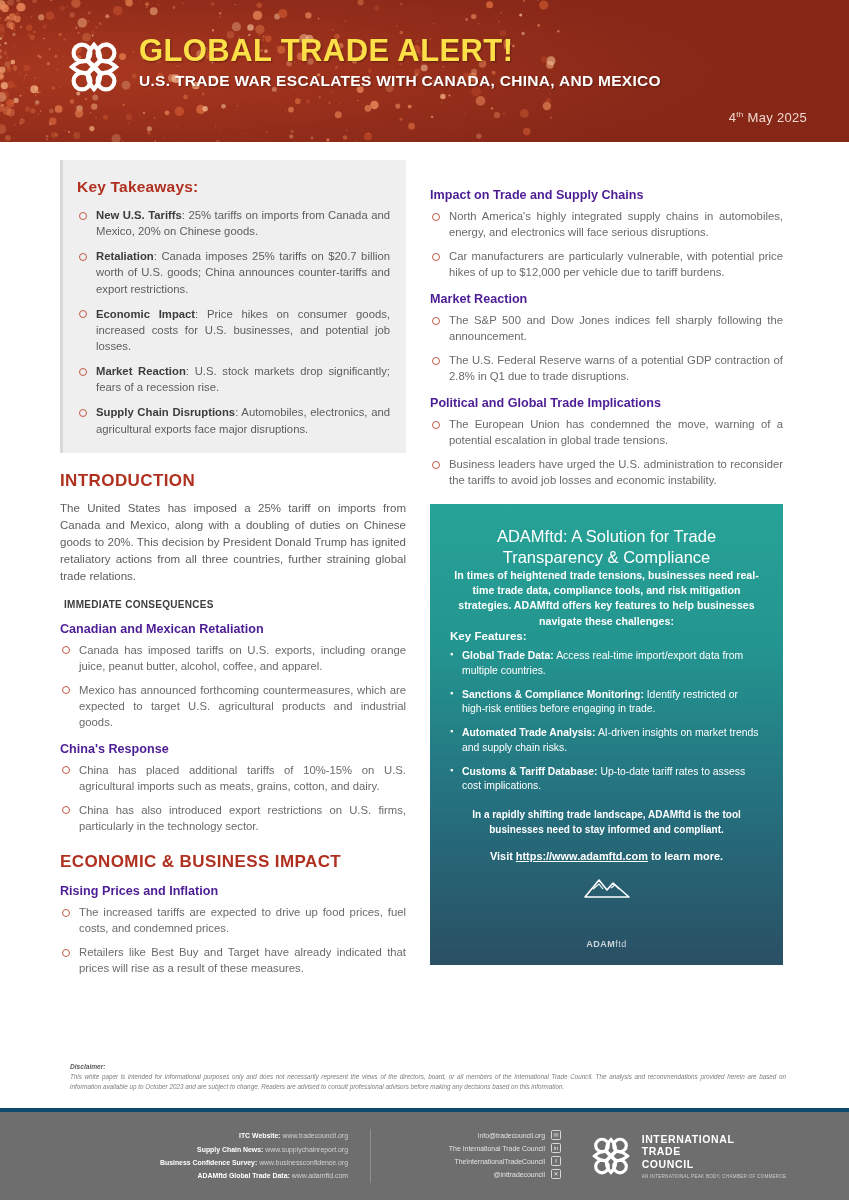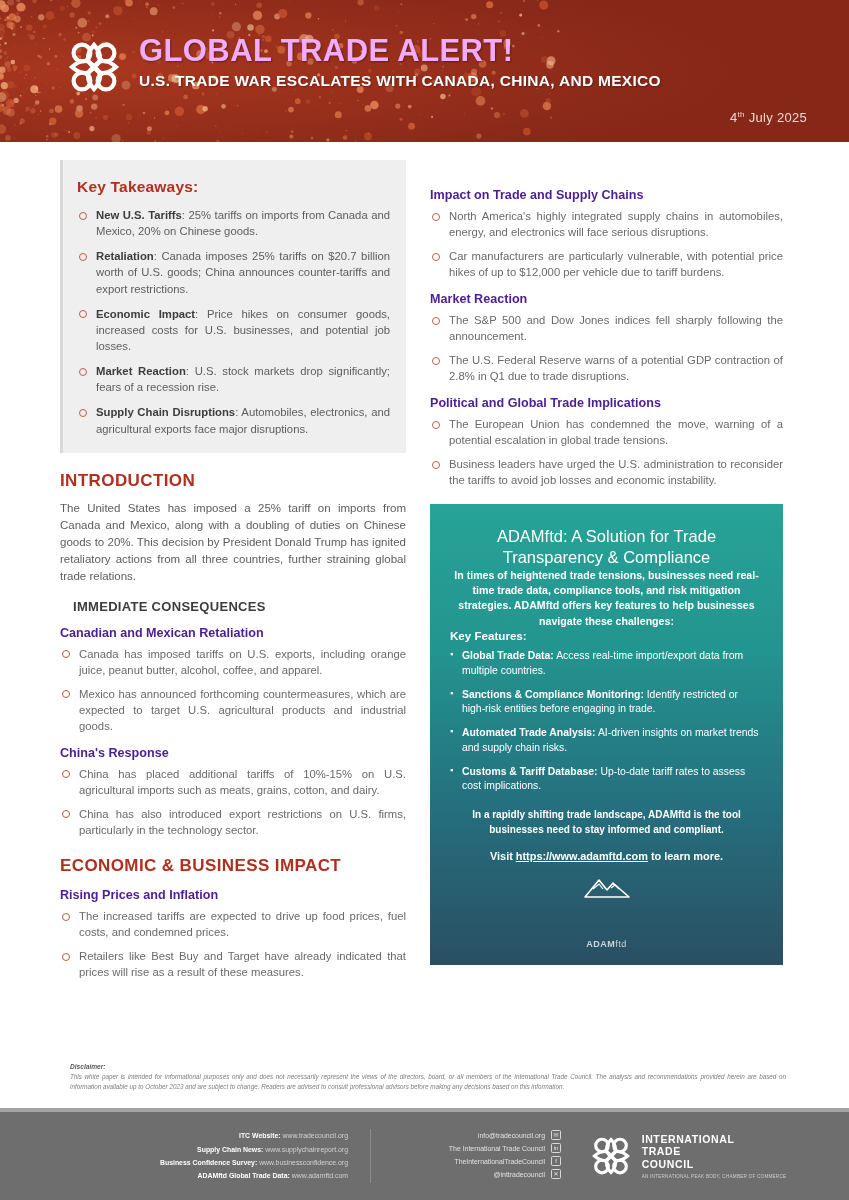--- a/index.html
+++ b/index.html
@@ -24,21 +24,21 @@
     position: relative;
     height: 100%;
     padding: 0 40px 0 66px;
     display: flex;
     align-items: flex-start;
   }
   .logo-mark { margin-top: 38px; flex: 0 0 auto; }
   .logo-mark svg { display: block; }
   .title-wrap { margin-top: 34px; margin-left: 17px; }
   .title-main {
-    color: #f0abfc;
+    color: #fde047;
     font-size: 31px;
     font-weight: 700;
     letter-spacing: 0.4px;
     line-height: 1.08;
     text-shadow: 1px 1px 2px rgba(0,0,0,.35);
   }
   .title-sub {
     color: #ffffff;
     font-size: 15.5px;
     font-weight: 700;
@@ -106,24 +106,24 @@
   
   h1.sec {
     color: #b03020;
     font-size: 17px;
     font-weight: 700;
     letter-spacing: .4px;
     margin: 18px 0 9px;
   }
   h2.sub-caps {
     color: #3c3c3c;
-    font-size: 13px;
+    font-size: 10px;
     font-weight: 700;
     letter-spacing: .3px;
-    margin: 14px 13px 7px;
+    margin: 14px 4px 7px;
   }
   h3.sub {
     color: #4c1d95;
     font-size: 12.6px;
     font-weight: 700;
     margin: 12px 0 6px;
   }
   p.body {
     font-size: 11.5px;
     line-height: 1.48;
@@ -240,21 +240,21 @@
     text-align: justify;
   }
 
   
   .footer {
     position: absolute;
     left: 0; bottom: 0;
     width: 849px;
     height: 92px;
     background: #6e6e6e;
-    border-top: 4px solid #a3a3a3;
+    border-top: 4px solid #0c4a6e;
     display: flex;
     align-items: center;
     padding: 0 34px 0 40px;
   }
   .f-links { width: 330px; text-align: right; padding-right: 22px; }
   .f-links .row {
     font-size: 6.9px;
     line-height: 1.95;
     color: #ffffff;
     white-space: nowrap;
@@ -765,21 +765,21 @@
             <path d="M6 29 C15 21, 23 21, 28 29 C23 37, 15 37, 6 29 Z"></path>
             <path d="M50 29 C41 21, 33 21, 28 29 C33 37, 41 37, 50 29 Z"></path>
           </g>
         </svg>
       </div>
       <div class="title-wrap">
         <div class="title-main">GLOBAL TRADE ALERT!</div>
         <div class="title-sub">U.S. TRADE WAR ESCALATES WITH CANADA, CHINA, AND MEXICO</div>
       </div>
     </div>
-    <div class="header-date"><span>4</span><sup>th</sup><span> July 2025</span></div>
+    <div class="header-date"><span>4</span><sup>th</sup><span> May 2025</span></div>
   </div>
   <div class="header-rule"></div>
 
   <div class="content">
 
     <div class="col-left">
 
       <div class="takeaways">
         <h2>Key Takeaways:</h2>
         <ul class="kl">

